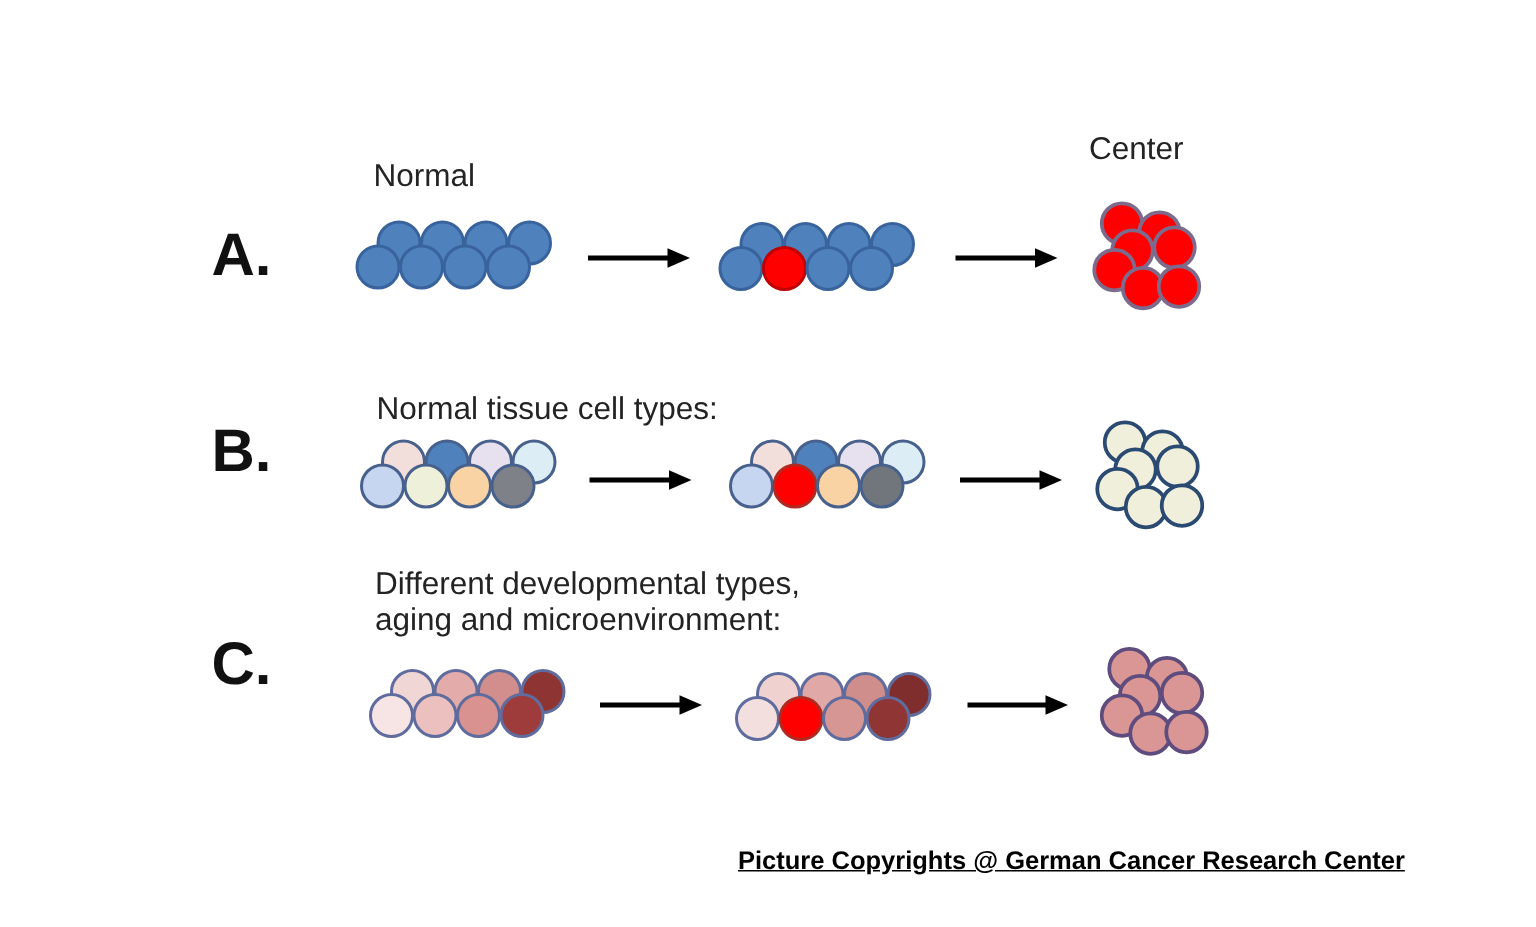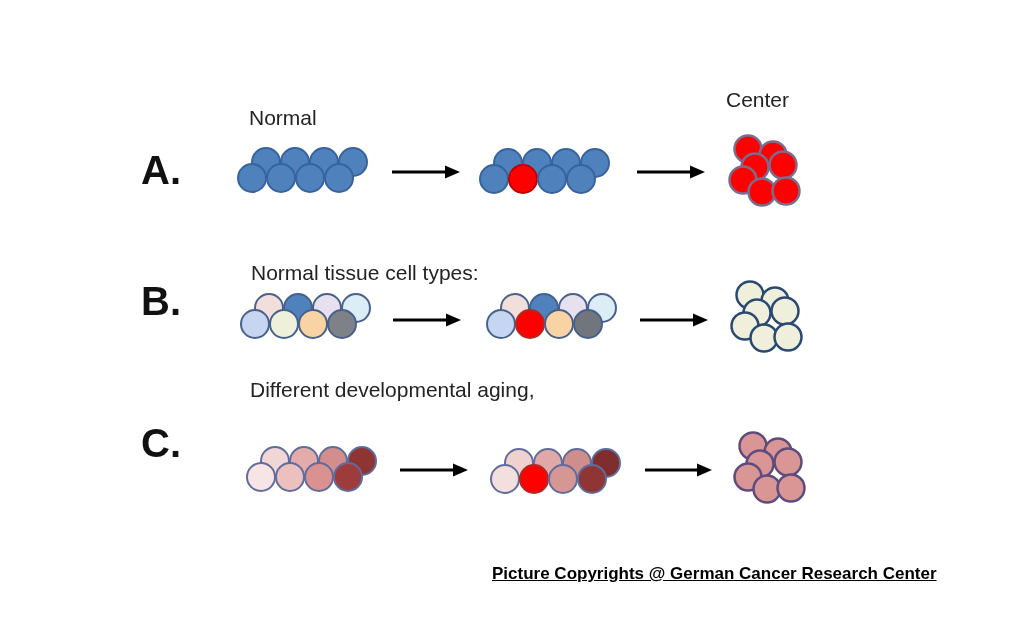--- a/index.html
+++ b/index.html
@@ -110,18 +110,19 @@
 
   <div class="txt row-letter" style="left:141px;top:150px;">A.</div>
 
   <div class="txt row-letter" style="left:141px;top:281px;">B.</div>
 
   <div class="txt row-letter" style="left:141px;top:423px;">C.</div>
 
   <div class="txt caption" style="left:251px;top:242px;margin-top:19px;">Normal tissue cell types:</div>
 
   <div class="txt caption caption-2line" style="left:250px;top:378px;">
-    <div>Different developmental aging,</div>
+    <div>Different developmental types,</div>
+    <div>aging and microenvironment:</div>
   </div>
 
   <div class="txt copyright" style="left:492px;top:564px;text-decoration:underline;">Picture Copyrights @ German Cancer Research Center</div>
 
 </div>
 
 </body></html>

